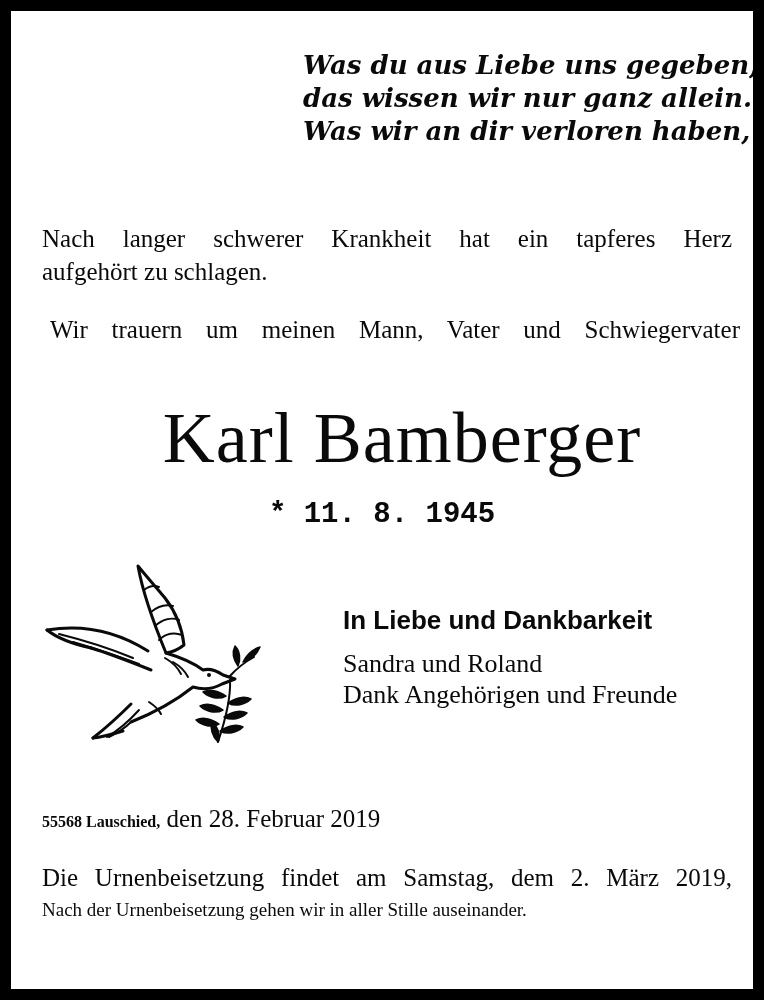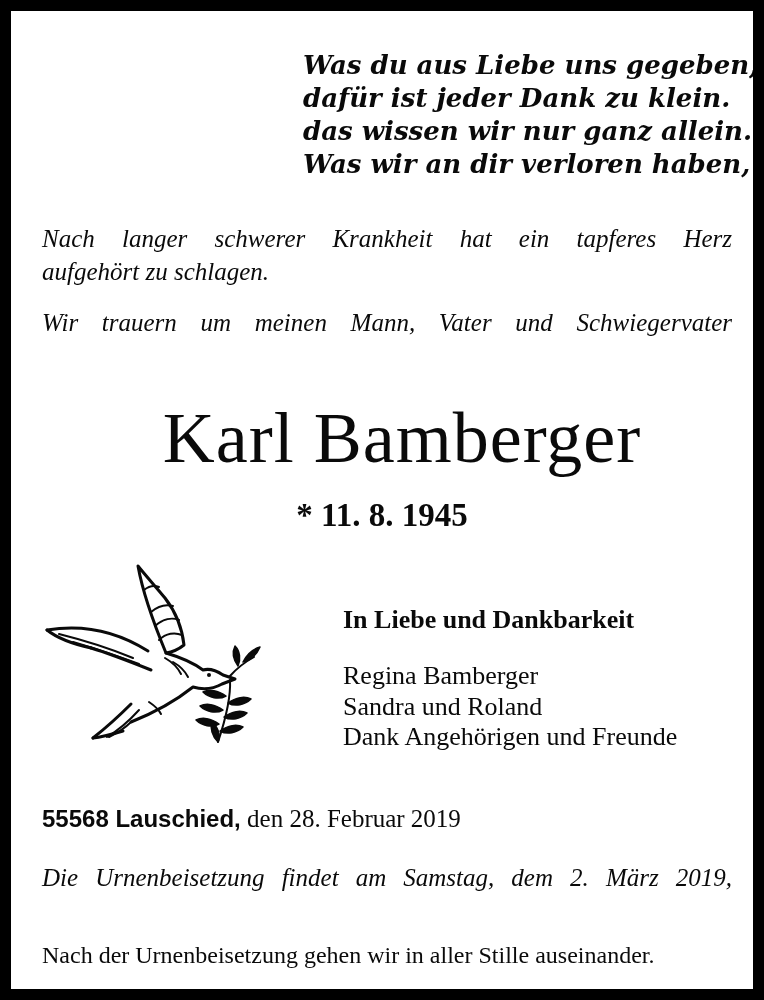--- a/index.html
+++ b/index.html
@@ -20,75 +20,75 @@
   .poem {
     left: 292px; top: 38px;
     font-family: "DejaVu Serif", serif;
     font-weight: bold; font-style: italic;
     font-size: 26px; line-height: 33px;
     white-space: nowrap;
   }
 
   
   .bodytext { font-size: 25px; line-height: 33px; }
-  .para { left: 31px; width: 690px; font-style: italic; }
+  .para { left: 31px; width: 690px; }
   .jline { text-align: justify; text-align-last: justify; }
 
   .intro { top: 211px; }
-  .mourning-line { top: 295px; }
+  .mourning-line { top: 302px; margin-left: 8px; }
 
   .name {
     left: 0; top: 390px; width: 742px;
     text-align: center;
     font-size: 72px; line-height: 74px;
     letter-spacing: 1px;
     white-space: nowrap;
     padding-left: 20px;
   }
 
   .dates {
     left: 0; top: 487px; width: 742px;
     display: flex; justify-content: center; gap: 64px;
-    font-weight: bold; font-size: 33px; line-height: 34px;
+    font-weight: bold; font-size: 29px; line-height: 34px;
     white-space: nowrap;
+    font-family: Liberation Mono, monospace;
   }
 
   .dove { left: 22px; top: 545px; }
 
   .thanks { left: 332px; top: 592px; white-space: nowrap; }
   .thanks-heading {
-    font-family: Liberation Serif, serif;
+    font-family: Liberation Sans, sans-serif;
     font-weight: bold;
     font-size: 26px; line-height: 34px;
-    margin-bottom: 24px;
+    margin-bottom: 12px;
   }
   .thanks-name { font-size: 26px; line-height: 30.5px; }
 
   .dateline { left: 31px; top: 791px; white-space: nowrap; font-size: 25px; line-height: 34px; }
   .dateline .city {
-    font-family: Liberation Sans, sans-serif;
+    font-family: Liberation Serif, serif;
     font-weight: bold;
-    font-size: 24px;
+    font-size: 16px;
   }
 
   .funeral { top: 850px; }
-  .closing { left: 31px; top: 928px; width: 702px; font-size: 24px; line-height: 33px; white-space: nowrap; }
+  .closing { left: 31px; top: 882px; width: 702px; font-size: 19px; line-height: 33px; white-space: nowrap; }
 
   svg .ln { fill: none; stroke: #0a0a0a; stroke-width: 3; stroke-linecap: round; stroke-linejoin: round; }
   svg .ln2 { fill: none; stroke: #0a0a0a; stroke-width: 2; stroke-linecap: round; stroke-linejoin: round; }
   svg .leaf { fill: #0a0a0a; stroke: #0a0a0a; stroke-width: 1.5; stroke-linejoin: round; }
 </style>
 </head>
 <body>
 
 <div class="page">
 
   <div class="abs poem">
     <div>Was du aus Liebe uns gegeben,</div>
-    <div>dafür ist jeder Dank zu klein.</div>
     <div>das wissen wir nur ganz allein.</div>
     <div>Was wir an dir verloren haben,</div>
   </div>
 
   <div class="abs para bodytext intro">
     <div class="jline">Nach langer schwerer Krankheit hat ein tapferes Herz</div>
     <div>aufgehört zu schlagen.</div>
   </div>
 
   <div class="abs para bodytext mourning-line jline">Wir trauern um meinen Mann, Vater und Schwiegervater</div>
@@ -135,21 +135,20 @@
       <path class="leaf" d="M186,168 C178,162 169,161 163,164 C169,170 179,172 186,168 Z"></path>
       <path class="leaf" d="M195,147 C203,141 212,140 218,143 C212,149 202,151 195,147 Z"></path>
       <path class="leaf" d="M191,161 C199,155 208,154 214,157 C208,163 198,165 191,161 Z"></path>
       <path class="leaf" d="M187,175 C195,169 204,168 210,171 C204,177 194,179 187,175 Z"></path>
       <path class="leaf" d="M185,186 C179,180 177,172 179,166 C185,171 188,179 185,186 Z"></path>
     </svg>
   </div>
 
   <div class="abs thanks">
     <div class="thanks-heading">In Liebe und Dankbarkeit</div>
-    <div class="thanks-name">Regina Bamberger</div>
     <div class="thanks-name">Sandra und Roland</div>
     <div class="thanks-name">Dank Angehörigen und Freunde</div>
   </div>
 
   <div class="abs dateline">
     <span class="city">55568 Lauschied,</span>
     <span>den 28. Februar 2019</span>
   </div>
 
   <div class="abs para bodytext funeral">

